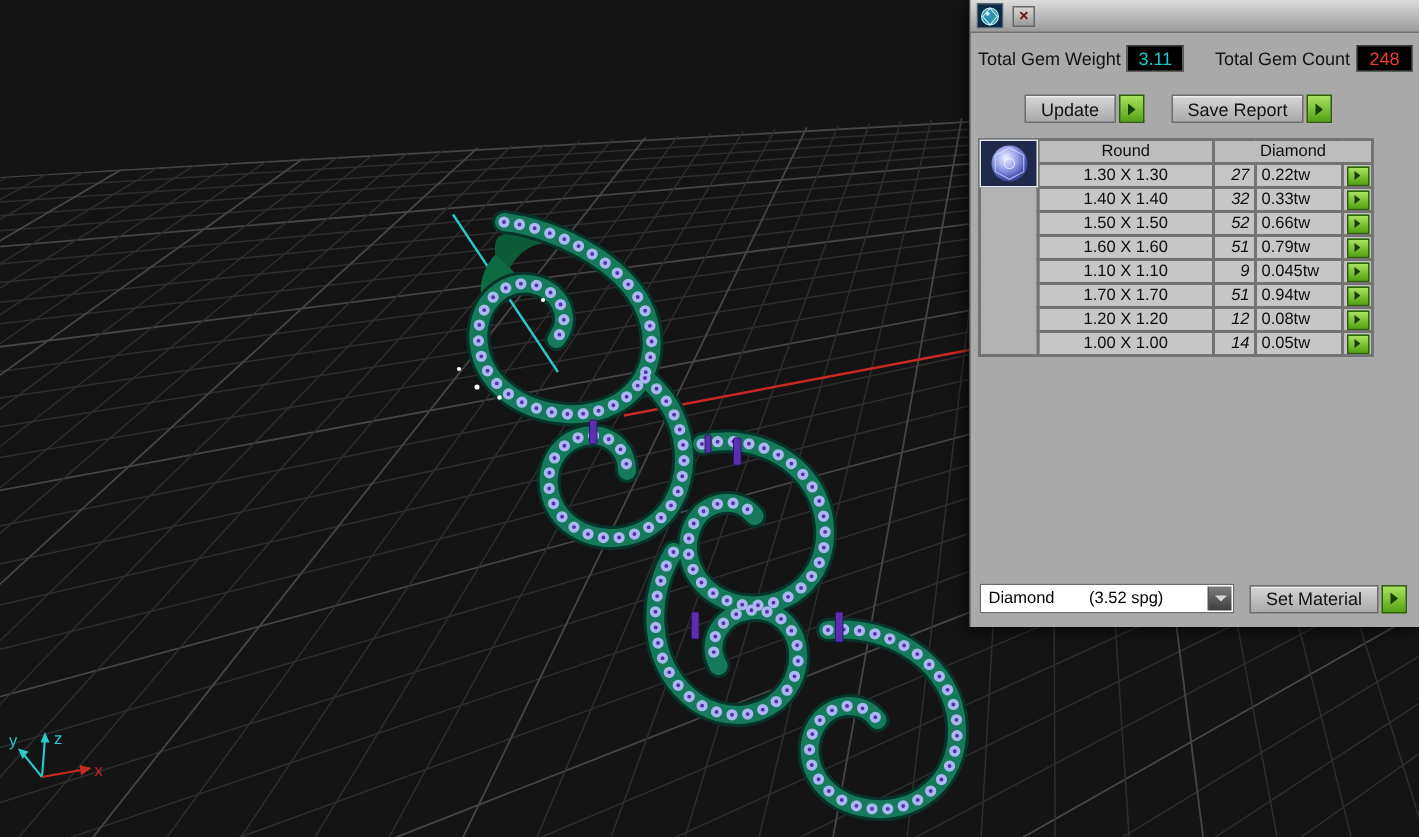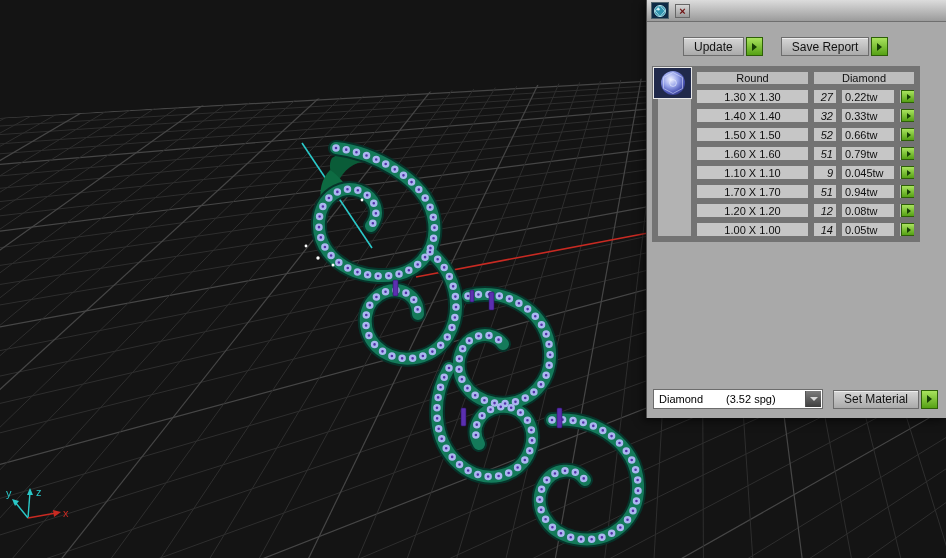--- a/index.html
+++ b/index.html
@@ -31,21 +31,21 @@
   .btn-pair{display:flex;align-items:stretch;}
   .std-btn{height:19px;font-size:12px;color:#121212;background:linear-gradient(#d6d6d6,#aaaaaa);
            border:1px solid #6d6d6d;padding:0 10px;cursor:default;
            box-shadow:inset 0 1px 0 rgba(255,255,255,.6);}
   .go-btn{width:17px;height:19px;margin-left:2px;padding:0;display:flex;align-items:center;justify-content:center;
           background:linear-gradient(#a9e35e,#55a114);border:1px solid #2d5f07;cursor:default;}
   .tri{width:0;height:0;border-left:5px solid #163f05;border-top:4px solid transparent;border-bottom:4px solid transparent;}
 
   .table-wrap{position:relative;margin:10px 5px 0 5px;width:266px;}
   table{border-collapse:collapse;table-layout:fixed;width:264px;font-size:11px;color:#0e0e0e;}
-  th,td{border:6px solid #737373;height:16px;padding:0 3px;background:#c6c6c6;overflow:hidden;white-space:nowrap;}
+  th,td{border:2px solid #737373;height:16px;padding:0 3px;background:#c6c6c6;overflow:hidden;white-space:nowrap;}
   th{background:#bdbdbd;font-weight:normal;text-align:center;}
   td.c-thumb{background:#b3b3b3;}
   td.c-size{text-align:center;}
   td.c-count{text-align:right;font-style:italic;}
   td.c-weight{text-align:left;}
   td.c-go{padding:0 1px;background:#c2c2c2;}
   td.c-go .go-btn{width:15px;height:13px;margin:0 auto;}
   td.c-go .tri{border-left-width:4px;border-top-width:3px;border-bottom-width:3px;}
 
   .thumb{position:absolute;top:1px;left:1px;width:39px;height:32px;background:#20294b;
@@ -262,20 +262,30 @@
           <rect x="0.5" y="0.5" width="17" height="16" fill="#0d2b46" stroke="#52666f"></rect>
           <circle cx="9" cy="9" r="5.6" fill="#2f93ae"></circle>
           <circle cx="9" cy="9" r="5.6" fill="none" stroke="#bfeef2" stroke-width="0.8"></circle>
           <polygon points="9,3.4 13.8,9 9,14.6 4.2,9" fill="none" stroke="#cdeff5" stroke-width="0.7"></polygon>
           <circle cx="7.4" cy="7.2" r="1.3" fill="#d8f6fa"></circle>
         </svg>
       </span>
       <button class="close">×</button>
     </div>
 
+    <div class="totals">
+      <div class="tot-pair">
+        <span>Total Gem Weight</span>
+        <span class="val cyan">3.11</span>
+      </div>
+      <div class="tot-pair">
+        <span>Total Gem Count</span>
+        <span class="val red">248</span>
+      </div>
+    </div>
 
     <div class="actions">
       <div class="btn-pair">
         <button class="std-btn">Update</button>
         <button class="go-btn">
             <span class="tri"></span>
           </button>
       </div>
       <div class="btn-pair">
         <button class="std-btn">Save Report</button>

